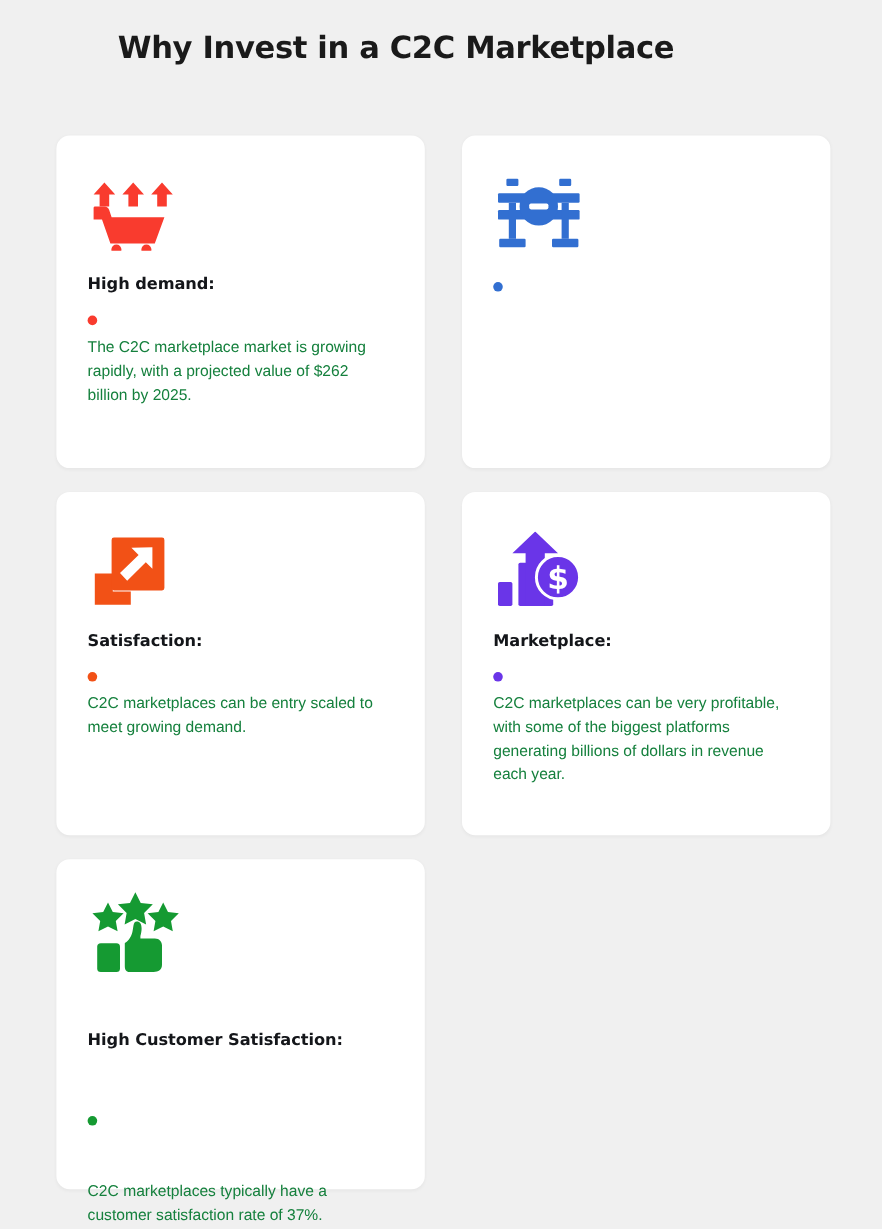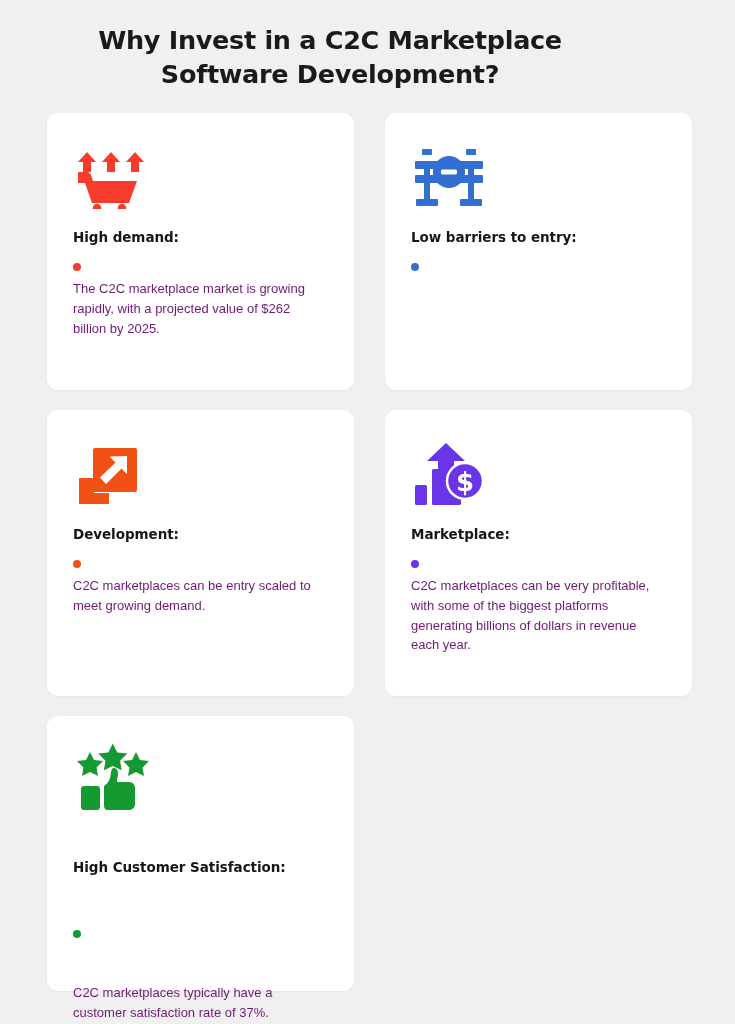--- a/index.html
+++ b/index.html
@@ -87,36 +87,35 @@
     height: 8px;
     border-radius: 50%;
     margin-top: 18px;
     margin-bottom: 8px;
     flex: 0 0 auto;
   }
 
   .card-body {
     font-size: 13px;
     line-height: 1.52;
-    color: #701a75;
+    color: #15803d;
     max-width: 252px;
     font-family: "Liberation Sans", "DejaVu Sans", sans-serif;
   }
 
   .card.wide .card-body { max-width: 248px; }
 </style>
 </head>
 <body>
 
 <div class="page">
 
   <div class="title-wrap">
     <h1 class="title">
       <span>Why Invest in a C2C Marketplace</span><br>
-      <span>Software Development?</span>
     </h1>
   </div>
 
   <div class="grid">
 
     <div class="row">
 
       <div class="card r1">
         <div class="icon-box">
           <svg width="78" height="62" viewBox="0 0 78 62" aria-hidden="true">
@@ -158,39 +157,38 @@
               <rect x="55" y="22" width="6" height="30"></rect>
 
               <rect x="3" y="52" width="22" height="7" rx="1"></rect>
               <rect x="47" y="52" width="22" height="7" rx="1"></rect>
 
               <circle cx="36" cy="25" r="16"></circle>
             </g>
             <rect x="28" y="22.5" width="16" height="5" rx="1.5" fill="#ffffff"></rect>
           </svg>
         </div>
-        <div class="card-title">Low barriers to entry:</div>
         <div class="bullet-dot" style="background:#326FD1"></div>
       </div>
 
     </div>
 
     <div class="row">
 
       <div class="card r2">
         <div class="icon-box">
           <svg width="72" height="62" viewBox="0 0 72 62" aria-hidden="true">
             <g fill="#F25116">
               <path d="M4 34 L19 34 L19 49 L34 49 L34 60 L4 60 Z"></path>
               <rect x="18" y="4" width="44" height="44" rx="2"></rect>
             </g>
             <path d="M52 12 L52 30 L46.5 24.5 L31 40 L25 33.5 L40.5 18.5 L34.5 12.5 Z" fill="#ffffff"></path>
           </svg>
         </div>
-        <div class="card-title">Development:</div>
+        <div class="card-title">Satisfaction:</div>
         <div class="bullet-dot" style="background:#F25116"></div>
         <div class="card-body">C2C marketplaces can be entry scaled to meet growing demand.</div>
       </div>
 
       <div class="card r2 wide">
         <div class="icon-box">
           <svg width="72" height="64" viewBox="0 0 72 64" aria-hidden="true">
             <g fill="#6A35E8">
               <rect x="2" y="42" width="12" height="20" rx="1.5"></rect>
               <rect x="19" y="26" width="12" height="36" rx="1.5"></rect>

